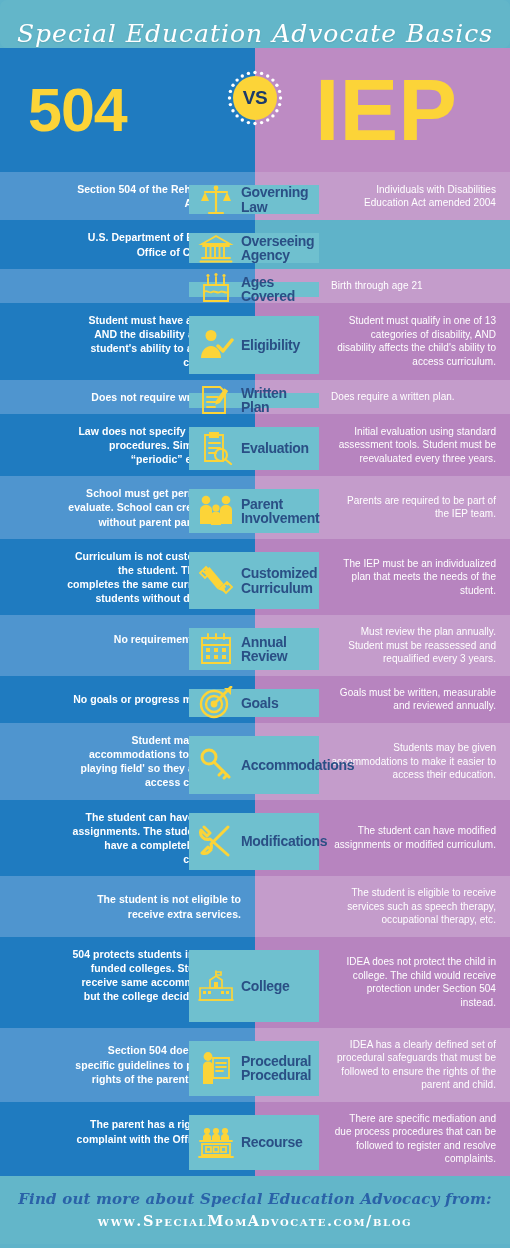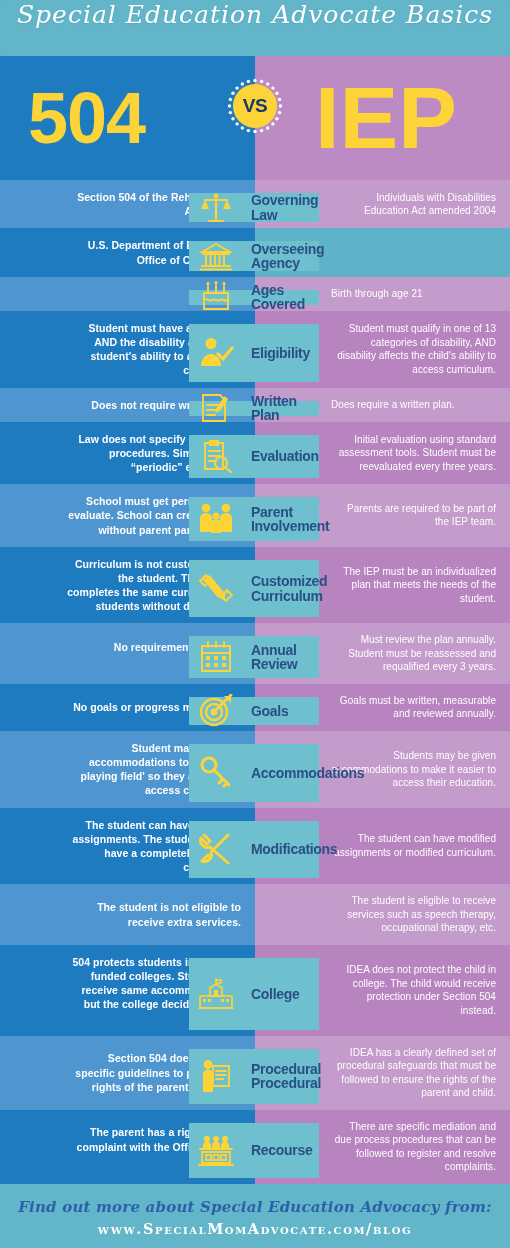--- a/index.html
+++ b/index.html
@@ -5,38 +5,38 @@
   html,body{margin:0;padding:0;}
   body{
     width:510px;height:1248px;overflow:hidden;
     font-family:"Liberation Sans",sans-serif;
     background:#5fb3c9;
   }
   #page{position:relative;width:510px;height:1248px;overflow:hidden;}
 
   
   .topbar{
-    height:56px;background:#63b6c9;display:flex;align-items:flex-start;justify-content:center;border-radius:7px;
+    height:48px;background:#63b6c9;display:flex;align-items:flex-end;justify-content:center;border-radius:7px;
   }
   .topbar-title{
     color:#ffffff;font-family:"DejaVu Serif",serif;font-style:italic;
     font-size:25px;letter-spacing:1.0px;font-weight:400;
     text-shadow:0 1px 2px rgba(0,0,0,.10);
   }
 
   .hero{position:relative;height:124px;display:flex;}
   .hero-left{width:255px;background:#1f7bc0;}
   .hero-right{width:255px;background:#bd8bc3;}
   .hero-504{
     position:absolute;left:0;top:0;width:255px;height:124px;
     display:flex;align-items:center;justify-content:flex-start;
     padding-left:28px;box-sizing:border-box;
   }
   .hero-504 span{
-    color:#fcd438;font-size:72px;font-weight:700;line-height:1;
+    color:#fcd438;font-size:61px;font-weight:700;line-height:1;
     letter-spacing:-1px;font-family:"Liberation Sans",sans-serif;
   }
   .hero-iep{
     position:absolute;left:255px;top:0;width:255px;height:124px;
     display:flex;align-items:center;justify-content:flex-start;
     padding-left:60px;box-sizing:border-box;
   }
   .hero-iep span{
     color:#fcd438;font-size:88px;font-weight:700;line-height:1;
     letter-spacing:0px;font-family:"Liberation Sans",sans-serif;
@@ -80,21 +80,21 @@
     color:#ffffff;font-size:10.5px;line-height:1.35;text-align:right;
     font-weight:700;letter-spacing:.05px;max-width:175px;
   }
   .rtext{
     color:#ffffff;font-size:10px;line-height:1.35;text-align:right;
     font-weight:400;letter-spacing:.05px;max-width:172px;
   }
 
   .card{
     position:absolute;left:189px;top:13px;bottom:6px;width:130px;
-    background:#6fc0cf;display:flex;align-items:center;gap:16px;
+    background:#6fc0cf;display:flex;align-items:center;gap:6px;
     padding:0 6px 0 8px;box-sizing:border-box;z-index:4;
   }
   .card-icon{
     width:38px;min-width:38px;height:38px;display:flex;
     align-items:center;justify-content:center;
   }
   .card-icon svg{display:block;}
   .card-label{
     color:#2a4f85;font-size:14px;font-weight:700;line-height:1.02;
     font-family:"Liberation Sans",sans-serif;letter-spacing:-.3px;

